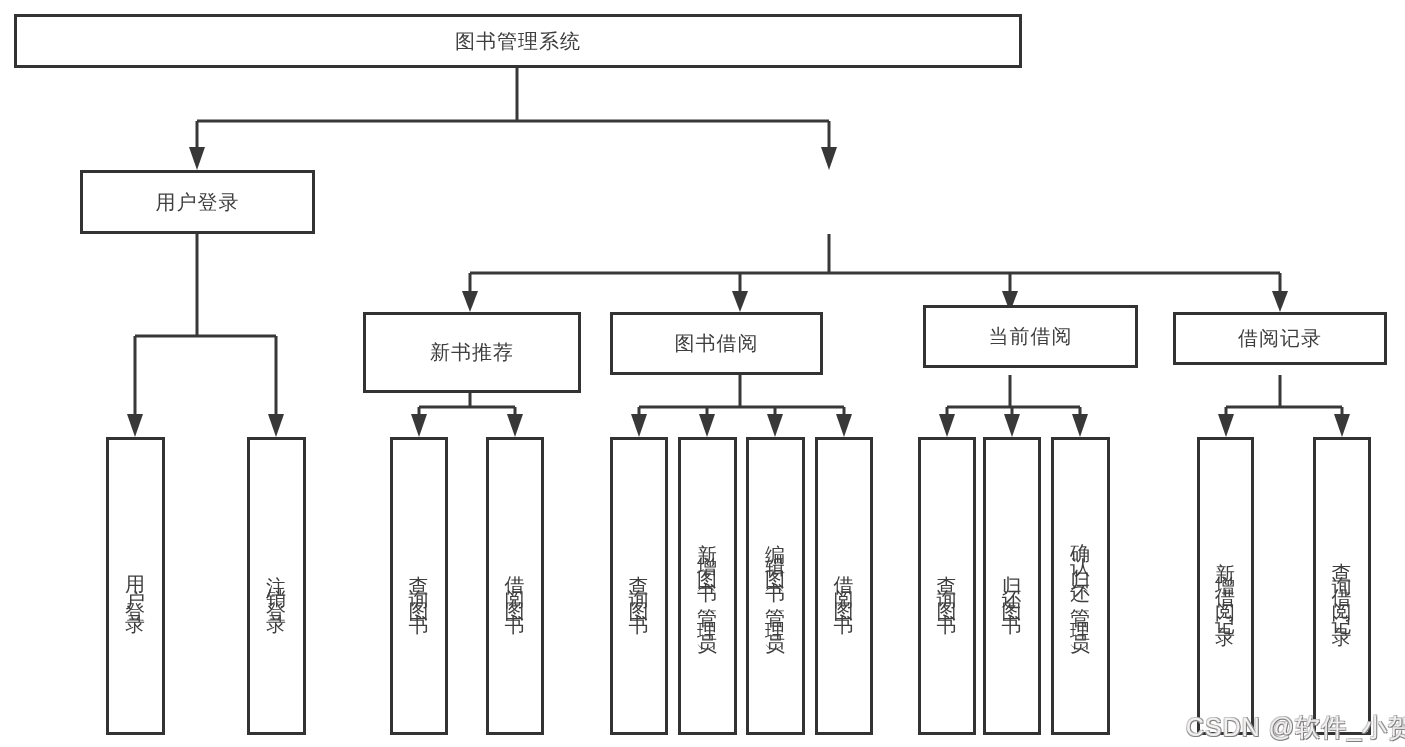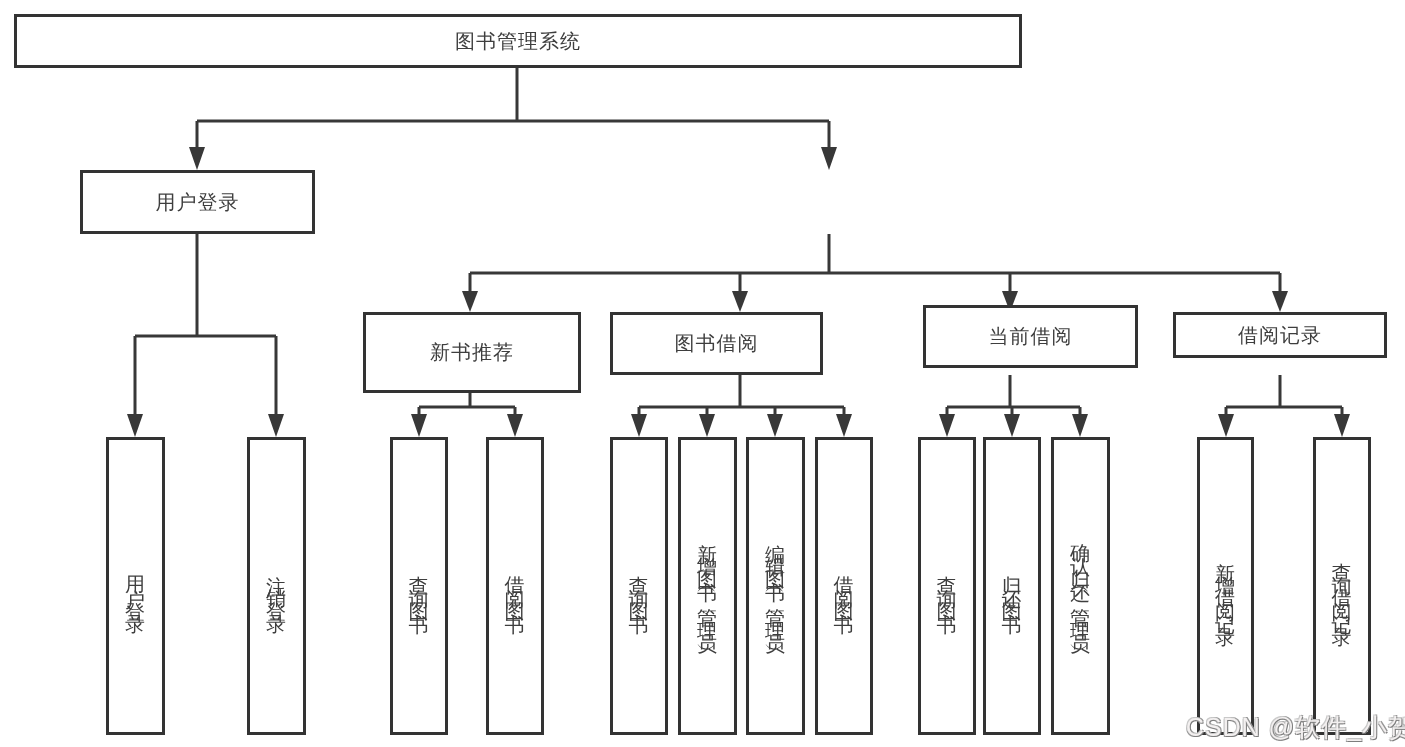--- a/index.html
+++ b/index.html
@@ -90,21 +90,21 @@
 
   <div class="hbox" style="left:363px; top:312px; width:218px; height:81px;">
     <span>新书推荐</span>
   </div>
   <div class="hbox" style="left:610px; top:312px; width:213px; height:63px;">
     <span>图书借阅</span>
   </div>
   <div class="hbox" style="left:903px; top:305px; width:215px; height:63px;margin-left:20px;">
     <span>当前借阅</span>
   </div>
-  <div class="hbox" style="left:1173px; top:312px; width:214px; height:46px;justify-content:center;">
+  <div class="hbox" style="left:1173px; top:312px; width:214px; height:53px;justify-content:center;">
     <span>借阅记录</span>
   </div>
 
   <div class="vbox" style="left:106px; top:437px; width:59px; height:298px;">
     <span>用户登录</span>
   </div>
   <div class="vbox" style="left:247px; top:437px; width:59px; height:298px;">
     <span>注销登录</span>
   </div>
 

